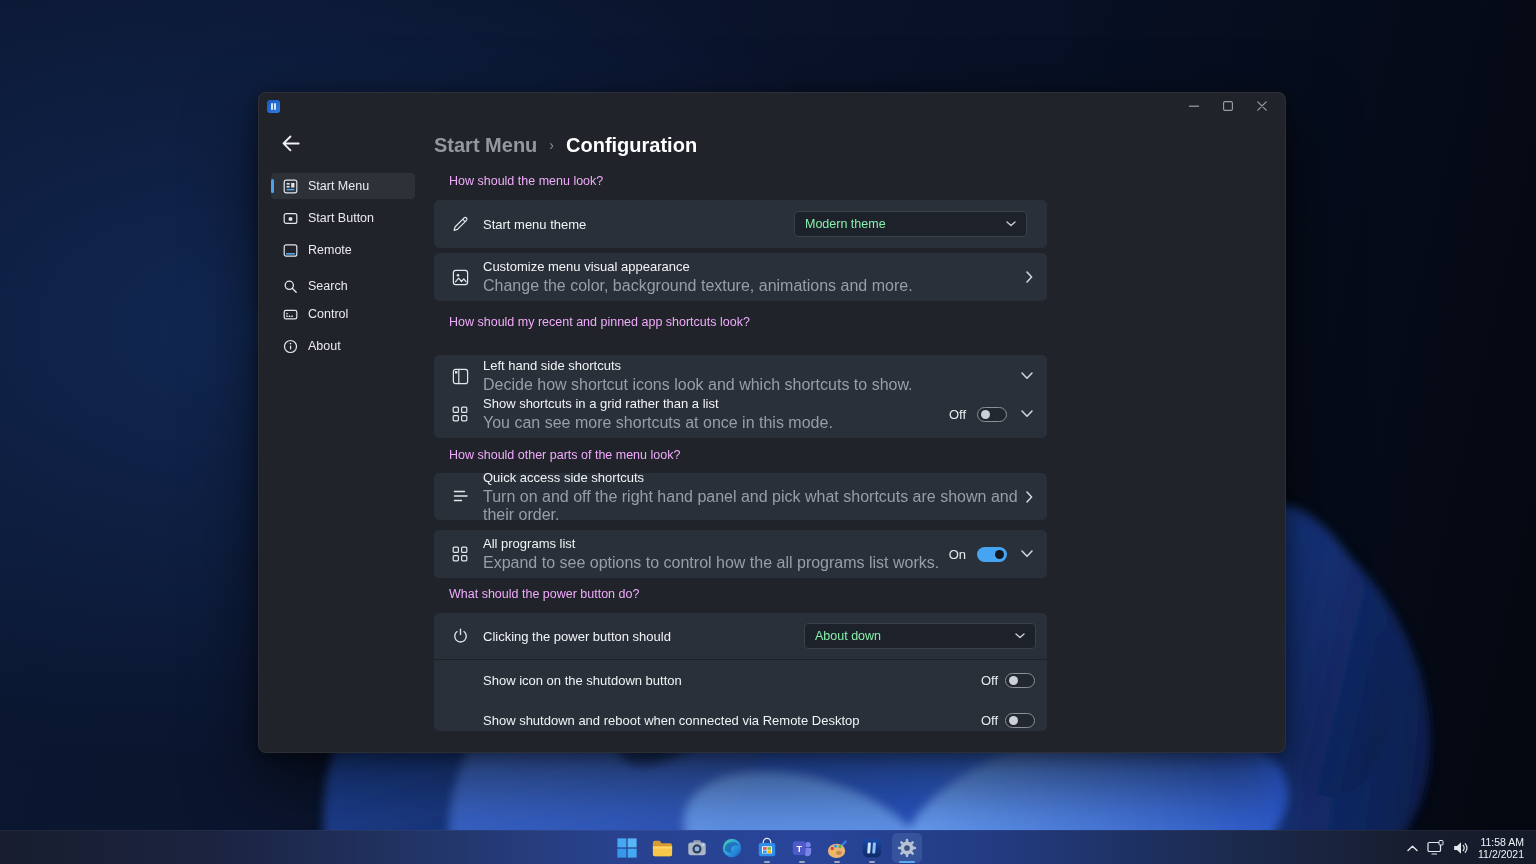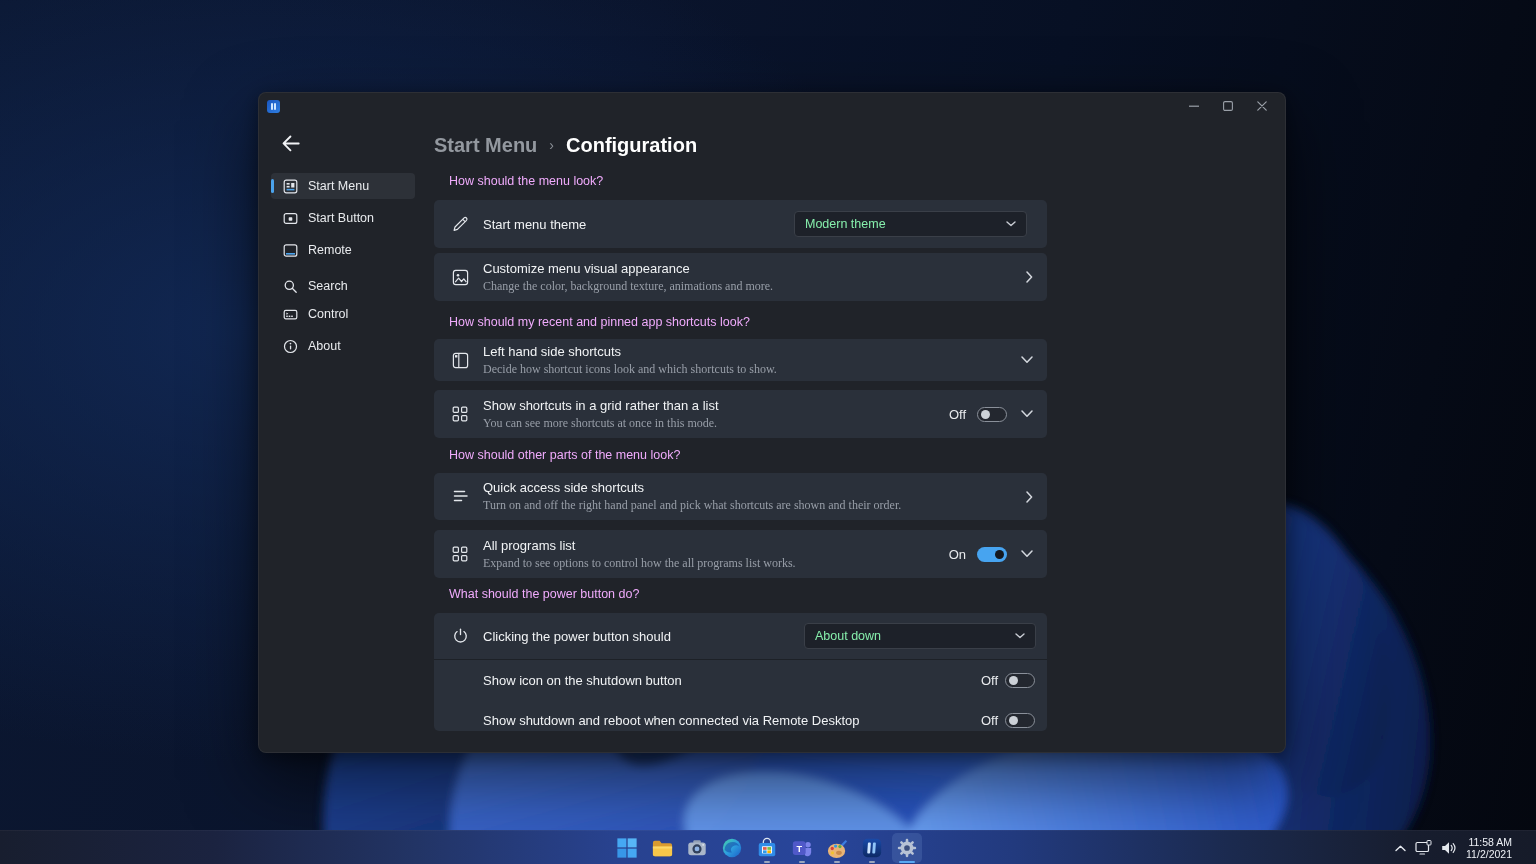--- a/index.html
+++ b/index.html
@@ -18,21 +18,21 @@
   .taskbar { position:absolute; left:0; bottom:0; width:1536px; height:34px; z-index:5;
     background:linear-gradient(90deg,#181e2f 0%,#1b2340 14%,#223465 27%,#28428f 40%,#28459a 53%,#223a7e 66%,#1b2a4f 80%,#171d2e 92%,#161b29 100%);
     border-top:1px solid rgba(255,255,255,.04); }
   .tb-icons { position:absolute; left:615px; top:0; height:34px; display:flex; align-items:center; gap:11px; }
   .tb-slot { position:relative; width:24px; height:34px; display:flex; align-items:center; justify-content:center; cursor:pointer; }
   .tb-slot.active-bg::before { content:""; position:absolute; left:-3px; top:2px; width:30px; height:30px;
     background:rgba(120,150,210,.22); border-radius:5px; }
   .tb-ind { position:absolute; bottom:2px; left:50%; transform:translateX(-50%);
     width:6px; height:2.5px; border-radius:2px; background:#9aa6bd; }
   .tb-ind.active { width:16px; background:#58a9f3; }
-  .tray { position:absolute; right:0; top:0; height:34px; display:flex; align-items:center; gap:9px; padding-right:24px; }
+  .tray { position:absolute; right:0; top:0; height:34px; display:flex; align-items:center; gap:9px; padding-right:12px; }
   .tray .ticon { display:flex; align-items:center; justify-content:center; cursor:pointer; }
   .clock { text-align:right; color:#eef1f6; font-size:10.5px; line-height:12.5px; cursor:pointer; }
 
   
   .window { position:absolute; left:258px; top:92px; width:1028px; height:661px; z-index:3;
     background:#202329; border-radius:8px; border:1px solid rgba(255,255,255,.06);
     box-shadow:0 28px 70px rgba(0,0,0,.6), 0 4px 18px rgba(0,0,0,.4); }
   .titlebar { position:absolute; left:0; top:0; width:100%; height:26px; }
   .app-icon { position:absolute; left:8px; top:7px; width:13px; height:13px; border-radius:3px;
     background:linear-gradient(135deg,#1956c0,#2f7fe2); display:flex; align-items:center; justify-content:center; gap:1.5px; }
@@ -56,21 +56,21 @@
   .side-icon { margin-left:11px; width:16px; height:16px; display:flex; align-items:center; justify-content:center; }
   .side-label { margin-left:10px; font-size:12.5px; color:#e9ebee; }
 
   
   .sec-header { position:absolute; left:175px; width:613px; font-size:12.5px; font-weight:400; color:#f0abfc;padding-left:15px; }
   .card { position:absolute; left:175px; width:613px; background:#2a303a; border-radius:5px;
     display:flex; align-items:center; cursor:pointer; }
   .row-icon { margin-left:17px; width:18px; height:18px; flex:0 0 18px; display:flex; align-items:center; justify-content:center; }
   .row-text { margin-left:14px; display:flex; flex-direction:column; gap:3px; }
   .row-title { font-size:13px; color:#f1f3f5; }
-  .row-sub { font-size:12px; color:#989ea8;font-family:Liberation Serif, serif; }
+  .row-sub { font-size:16px; color:#989ea8; }
   .row-controls { margin-left:auto; display:flex; align-items:center; padding-right:14px; gap:14px; }
   .dropdown { display:flex; align-items:center; height:26px; background:#1d2129; border:1px solid #3a3f48;
     border-radius:4px; padding:0 10px; font-size:12.5px; color:#86efac; cursor:pointer; }
   .dropdown .dd-chev { margin-left:auto; }
   .toggle-label { font-size:13px; color:#e9ebee; margin-right:-3px; }
   .toggle { position:relative; width:30px; height:15px; border-radius:9px; cursor:pointer; }
   .toggle.off { border:1px solid #8a909a; background:#23272f; }
   .toggle.off .knob { position:absolute; left:3px; top:2px; width:9px; height:9px; border-radius:50%; background:#ccd1d7; }
   .toggle.on { background:#47a4f0; }
   .toggle.on .knob { position:absolute; right:3px; top:3px; width:9px; height:9px; border-radius:50%; background:#15181e; }
@@ -270,21 +270,21 @@
       <span class="chev">
         <svg width="7" height="12" viewBox="0 0 7 12">
             <path d="M1 1 l4.6 5 L1 11" fill="none" stroke="#d4d8de" stroke-width="1.5" stroke-linecap="round" stroke-linejoin="round"></path>
           </svg>
       </span>
     </div>
   </div>
 
   <div class="sec-header" style="top:222px">How should my recent and pinned app shortcuts look?</div>
 
-  <div class="card" style="top:246px;height:42px">
+  <div class="card" style="top:262px;height:42px">
     <span class="row-icon">
       <svg width="17" height="17" viewBox="0 0 17 17">
           <rect x="1.4" y="1.4" width="14.2" height="14.2" rx="2.2" fill="none" stroke="#e4e7ec" stroke-width="1.2"></rect>
           <path d="M6.8 1.6 V15.4" stroke="#e4e7ec" stroke-width="1.2"></path>
           <rect x="3" y="3.1" width="2.4" height="2.4" fill="#e4e7ec"></rect>
         </svg>
     </span>
     <div class="row-text">
       <div class="row-title">Left hand side shortcuts</div>
       <div class="row-sub">Decide how shortcut icons look and which shortcuts to show.</div>

